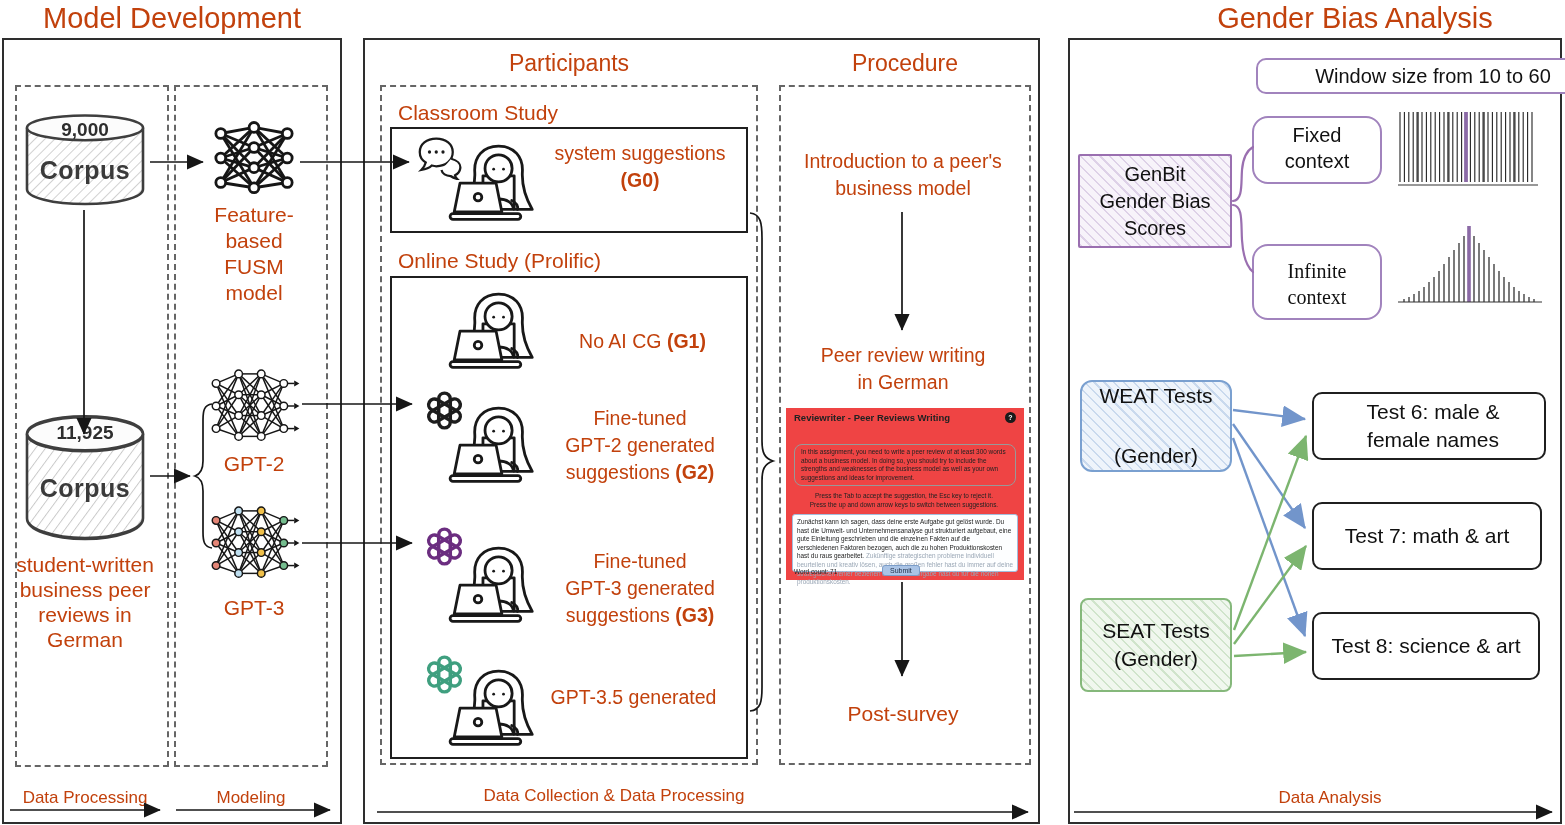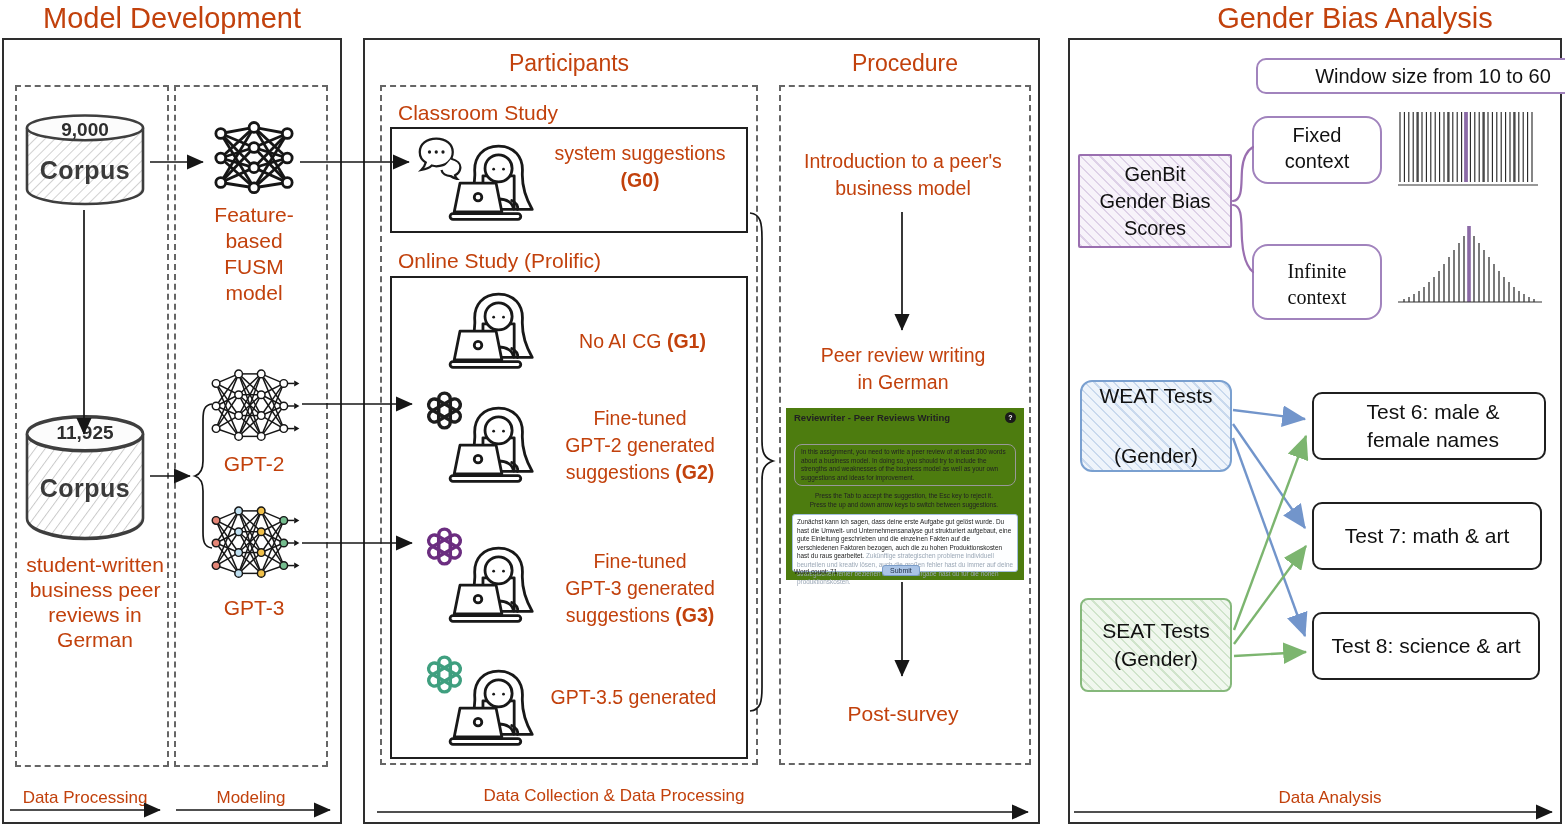--- a/index.html
+++ b/index.html
@@ -21,21 +21,21 @@
   .cylname{font-weight:bold;font-size:25px;color:#3a3a3a;letter-spacing:.5px;}
   .gptlbl{font-size:21px;}
   .pbox{position:absolute;border:2px solid #a183bd;border-radius:10px;background:#fff;
         font-size:20px;line-height:26px;text-align:center;}
   .round14{border-radius:16px;}
   .hatch-purple{background:#f7f3fa repeating-linear-gradient(45deg,rgba(156,121,184,.28) 0 1.5px,rgba(0,0,0,0) 1.5px 7px);}
   .hatch-blue{background:#eef4fb repeating-linear-gradient(45deg,rgba(122,160,208,.32) 0 1.5px,rgba(0,0,0,0) 1.5px 7px);}
   .hatch-green{background:#f0f7ee repeating-linear-gradient(45deg,rgba(133,184,123,.30) 0 1.5px,rgba(0,0,0,0) 1.5px 7px);}
   .testbox{position:absolute;border:2.2px solid #1f1f1f;border-radius:10px;background:#fff;
            font-size:21px;line-height:28px;text-align:center;display:flex;align-items:center;justify-content:center;}
-  .shot{position:absolute;background:#4d7c0f;font-size:6.4px;line-height:8.6px;color:#222;}
+  .shot{position:absolute;background:#ef4444;font-size:6.4px;line-height:8.6px;color:#222;}
   .shot .sh-title{font-weight:bold;font-size:9.5px;}
   .shot .instr{border:1px solid #999;border-radius:8px;padding:3px 6px;text-align:left;}
   .shot .hint{text-align:center;}
   .shot .editor{border:1px solid #a3bedd;border-radius:3px;padding:3px 4px;text-align:left;background:#fdfeff;}
   .shot .sugg{color:#9aa7b6;}
   .shot .submitbtn{background:#aac4e6;border:1px solid #7a9cc8;border-radius:3px;
                    font-size:7px;padding:1px 7px;color:#1d2c44;font-family:"Liberation Sans",sans-serif;}
   svg.icon{position:absolute;}
   #overlay{position:absolute;left:0;top:0;pointer-events:none;}
 </style>
@@ -145,21 +145,21 @@
     <defs>
         <pattern id="hatchB" patternUnits="userSpaceOnUse" width="7" height="7" patternTransform="rotate(45)">
           <line x1="0" y1="0" x2="0" y2="7" stroke="#c9c9c9" stroke-width="1.7"></line>
         </pattern>
       </defs>
     <path d="M5,16 L5,78 A58,15 0 0 0 121,78 L121,16" fill="url(#hatchB)" stroke="#3e3e3e" stroke-width="2.6"></path>
     <ellipse cx="63" cy="16" rx="58" ry="12.5" fill="#fcfcfc" stroke="#3e3e3e" stroke-width="2.6"></ellipse>
   </svg>
   <div class="t c cylcount" style="left:35px;top:422px;width:100px;">11,925</div>
   <div class="t c cylname" style="left:25px;top:474px;width:120px;">Corpus</div>
-  <div class="t c lbl" style="left:20px;top:552px;width:150px;">
+  <div class="t c lbl" style="left:10px;top:552px;width:150px;">
     <div>student-written</div>
     <div>business peer</div>
     <div>reviews in</div>
     <div>German</div>
   </div>
 
   <svg id="net-gpt2" class="icon" style="left:210px;top:366px;" width="92" height="80" viewBox="0 0 106 88">
       <g stroke="#161616" stroke-width="1.7" fill="none">
         <line x1="7" y1="18" x2="33" y2="7"></line>
         <line x1="7" y1="18" x2="33" y2="31"></line>

